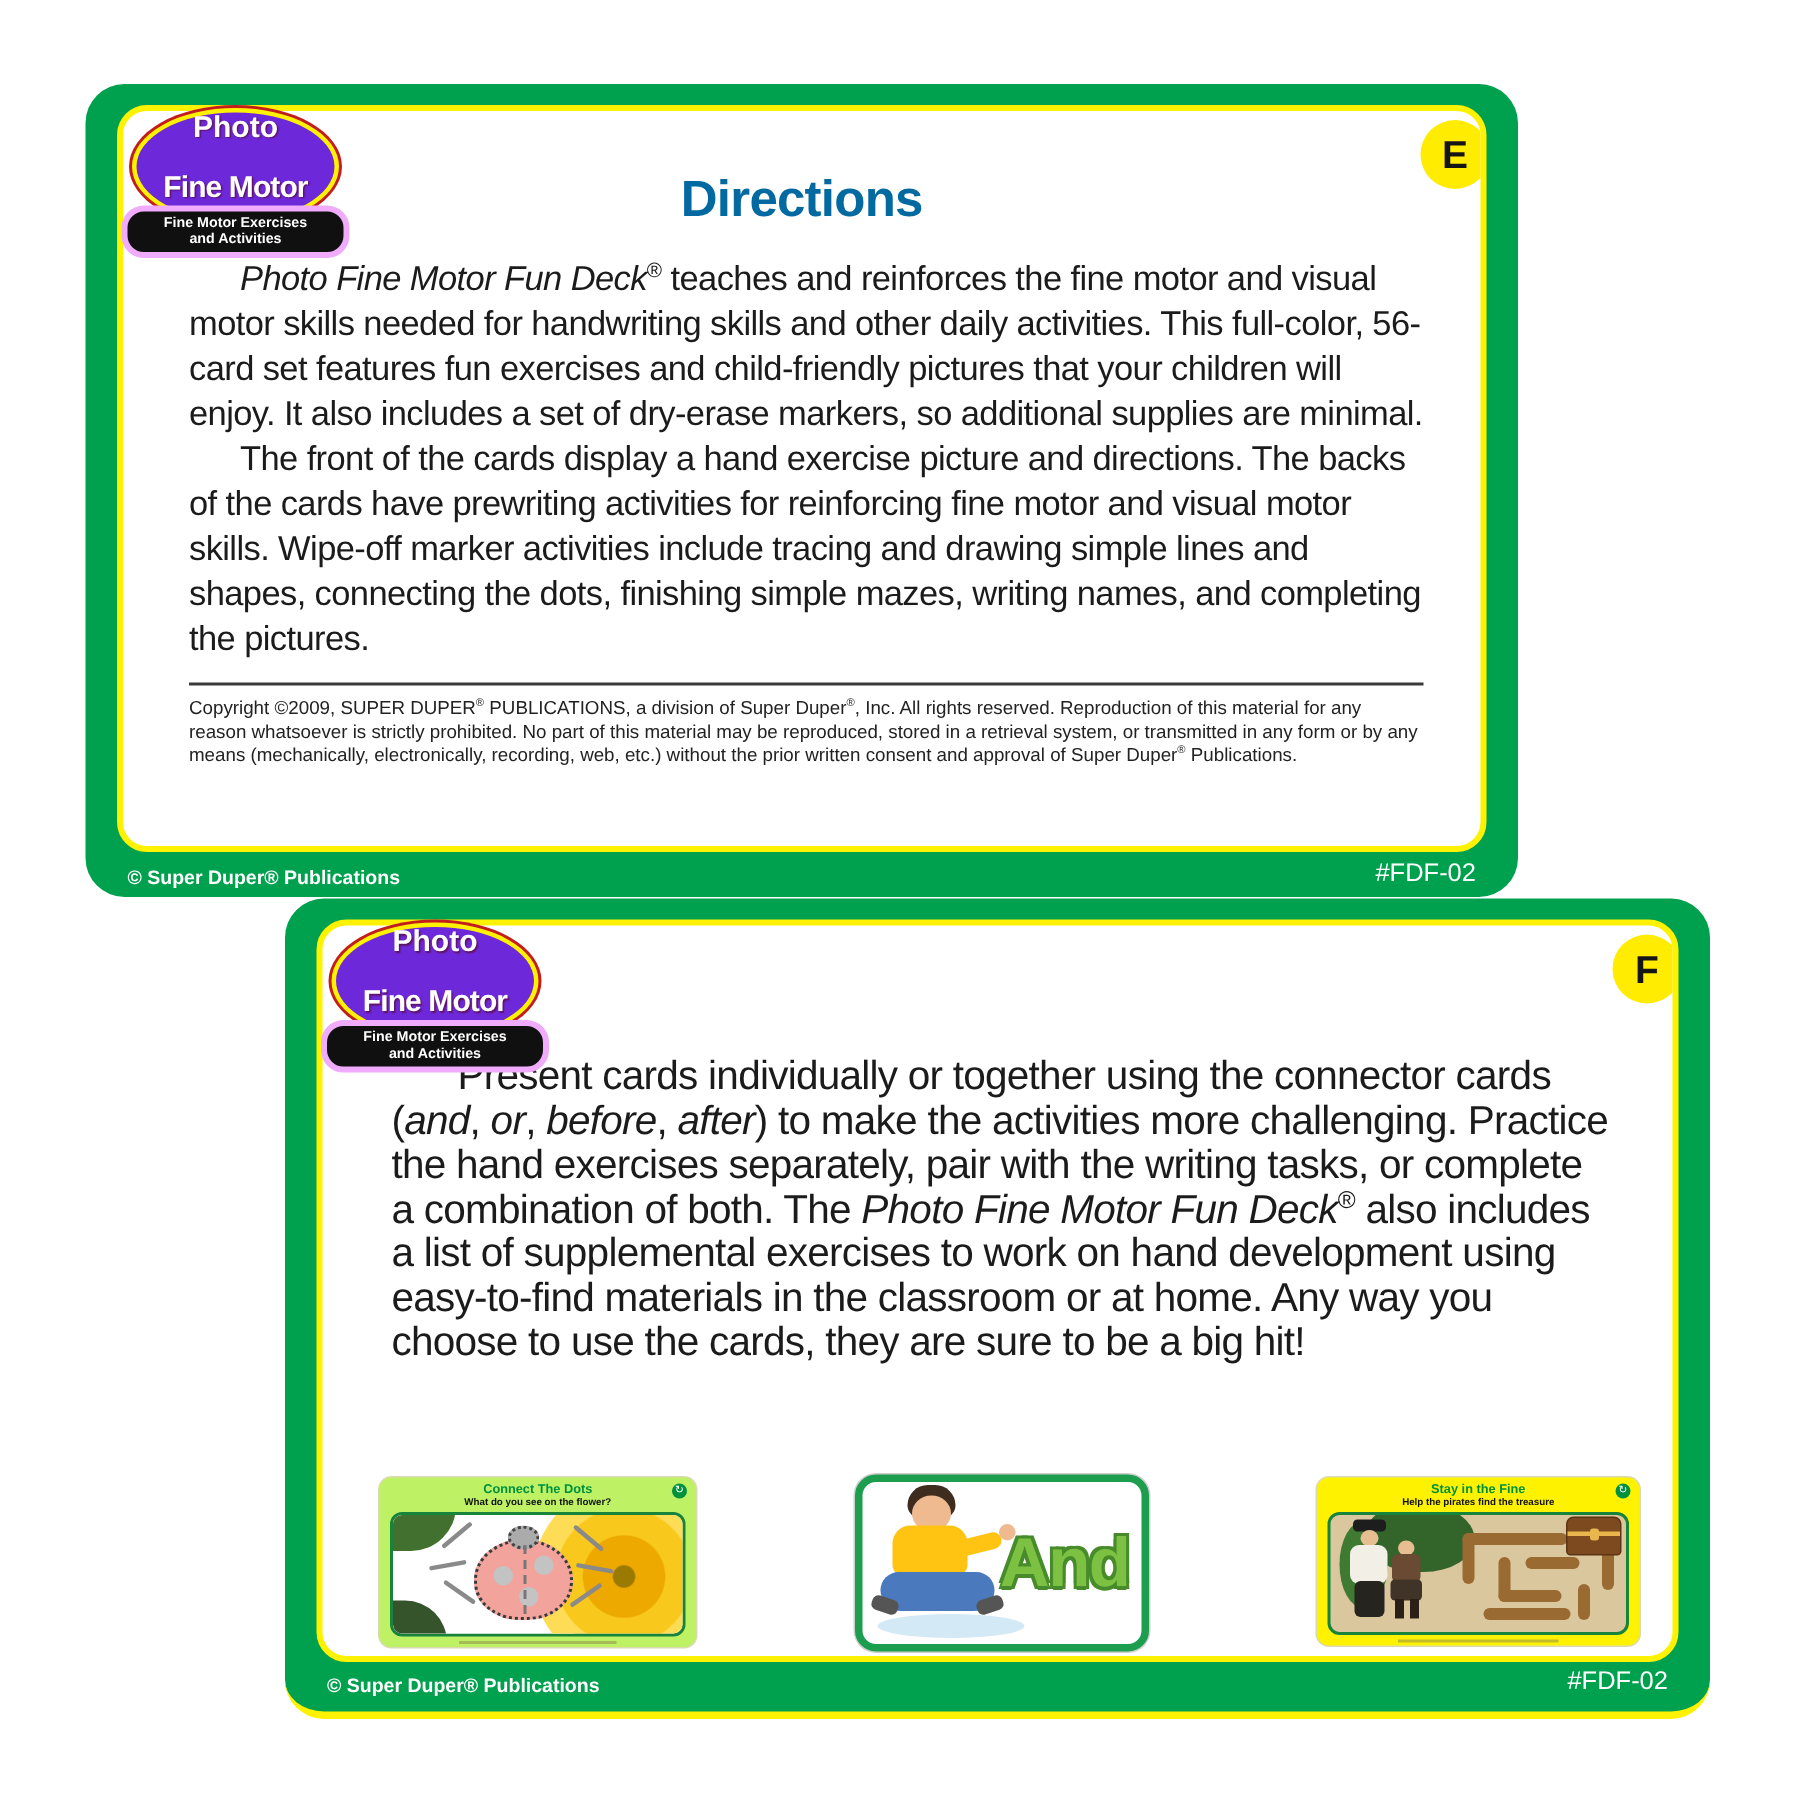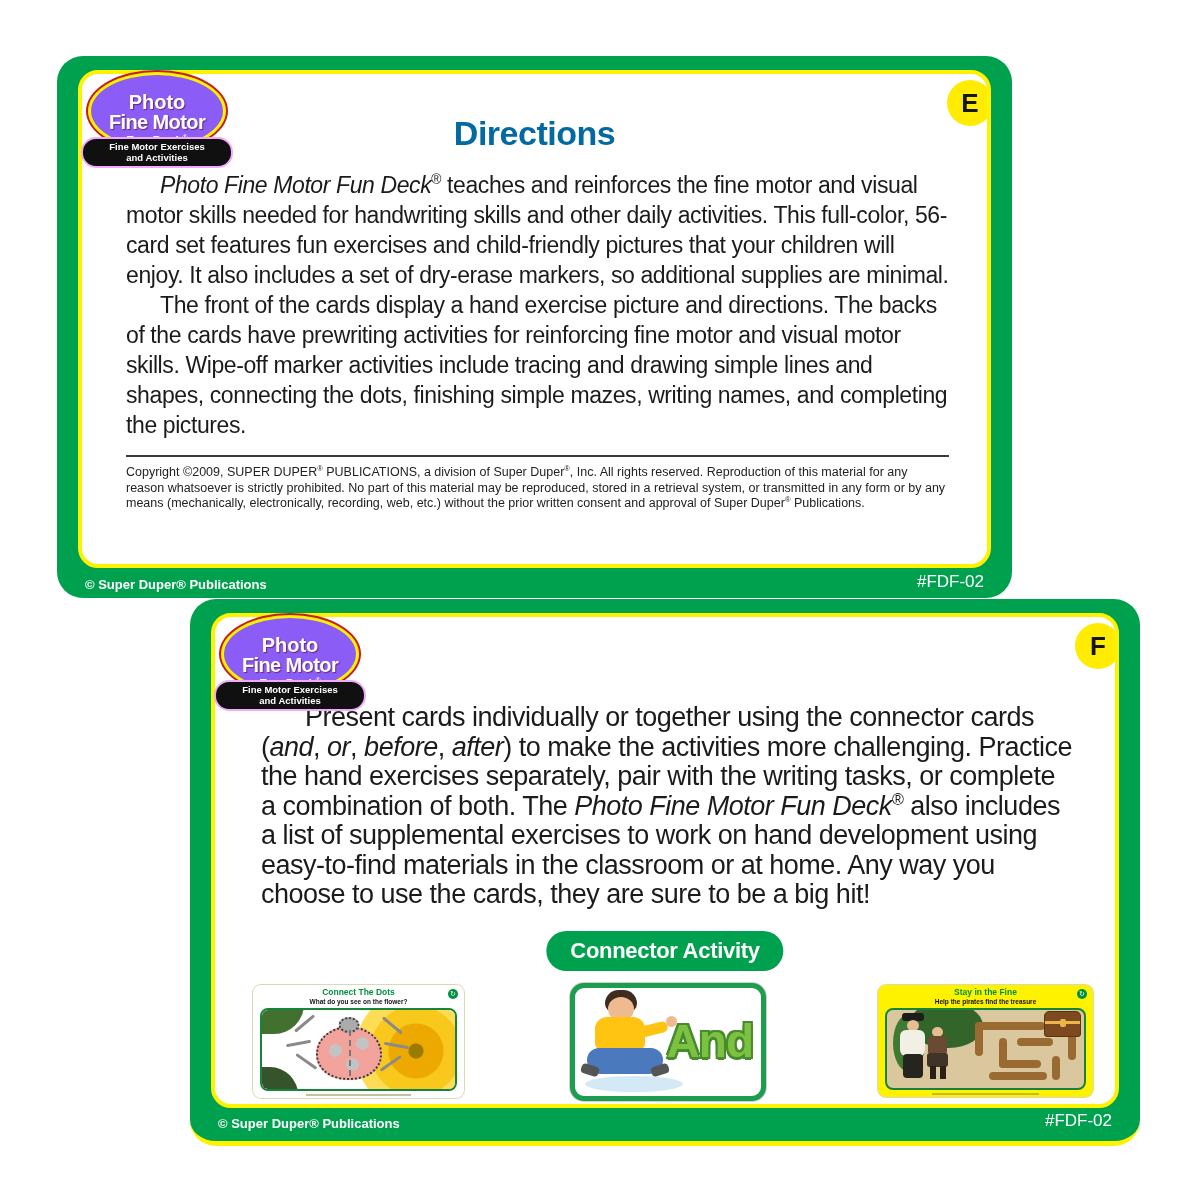--- a/index.html
+++ b/index.html
@@ -8,30 +8,30 @@
 
   .card { position:absolute; background:#00A14E; border-radius:26px; }
   #card1 { left:57px; top:56px; width:955px; height:542px; }
   #card2 { left:190px; top:599px; width:950px; height:547px; border-bottom:5px solid #FFF200; }
 
   .inner { position:absolute; left:21px; right:21px; top:14px; bottom:30px; background:#ffffff;
            border:4px solid #FFF200; border-radius:20px; overflow:hidden; }
   #card2 .inner { bottom:33px; }
 
   .logo { position:absolute; left:24px; top:16px; width:152px; z-index:6; text-align:center; }
-  .logo-oval { width:138px; height:78px; margin:0 auto; background:#8b5cf6; border:3px solid #FFF200;
+  .logo-oval { width:138px; height:78px; margin:0 auto; background:#6d28d9; border:3px solid #FFF200;
                border-radius:50%; box-shadow:0 0 0 2px #C21E1E; color:#fff; font-weight:bold;
-               display:flex; flex-direction:column; justify-content:flex-end; line-height:1;
+               display:flex; flex-direction:column; justify-content:flex-start; line-height:1;
                text-shadow:1px 1px 1px rgba(80,0,0,.55); position:relative; z-index:1;}
   .logo-l1 { font-size:20px; }
-  .logo-l2 { font-size:20px; letter-spacing:-0.6px; }
+  .logo-l2 { font-size:20px; letter-spacing:-0.6px;margin-top:20px; }
   .logo-l3 { font-size:12.5px; margin-top:3px; }
   .logo-l3 sup { font-size:7px; }
   .logo-badge { position:relative; z-index:2; margin:-13px auto 0; width:152px; background:#101010;
-                border:2px solid #f0abfc; border-radius:15px; color:#fff; font-weight:bold;
+                border:4px solid #f0abfc; border-radius:15px; color:#fff; font-weight:bold;
                 font-size:9.5px; line-height:10.5px; padding:3px 2px; }
 
   .title { position:absolute; top:40px; left:0; right:0; text-align:center; font-weight:bold;
            color:#0369a1; font-size:34px; letter-spacing:-0.5px; }
   .title .cont { font-size:25px; }
 
   .letter-badge { position:absolute; top:6px; right:-6px; width:46px; height:46px; border-radius:50%;
                   background:#FFEC00; color:#151515; font-size:26px; font-weight:bold;
                   display:flex; align-items:center; justify-content:center; }
 
@@ -49,21 +49,21 @@
   .pill { position:absolute; top:314px; left:50%; transform:translateX(-50%); background:#00A14E;
           color:#fff; font-weight:bold; font-size:22px; padding:7px 24px; border-radius:24px;
           white-space:nowrap; letter-spacing:-0.3px; }
 
   .footer-left  { position:absolute; left:28px;  bottom:6px; color:#fff; font-weight:bold; font-size:13px; }
   .footer-right { position:absolute; right:28px; bottom:6px; color:#fff; font-weight:normal; font-size:17px; }
   #card2 .footer-left, #card2 .footer-right { bottom:10px; }
 
   
   .mini { position:absolute; border-radius:8px; z-index:5; }
-  #miniA { left:63px;  top:386px; width:211px; height:113px; background:#ffffff; box-shadow:0 0 0 1px #DADAB0; }
+  #miniA { left:63px;  top:386px; width:211px; height:113px; background:#bef264; box-shadow:0 0 0 1px #DADAB0; }
   #miniC { left:688px; top:386px; width:215px; height:112px; background:#FFF200; box-shadow:0 0 0 1px #DADAB0; }
   #miniB { left:380px; top:384px; width:196px; height:118px; background:#fff; border:5px solid #1D9E4F;
            border-radius:14px; box-shadow:0 0 0 1px #cfcfcf; }
 
   .mini-head { padding-top:3px; text-align:center; }
   .mini-title { color:#00913F; font-weight:bold; font-size:8.5px; line-height:9.5px; }
   .mini-sub { color:#111; font-weight:bold; font-size:6.5px; line-height:8px; }
   .flip-icon { position:absolute; top:4px; right:6px; width:10px; height:10px; background:#00913F;
                border-radius:50%; color:#fff; font-size:7px; line-height:10px; text-align:center; }
   .photo { position:absolute; left:7px; right:7px; top:23px; bottom:7px; border:2px solid #17833B;
@@ -158,21 +158,20 @@
   <div class="footer-left">© Super Duper® Publications</div>
   <div class="footer-right">#FDF-02</div>
 </div>
 
 <div class="card" id="card2">
   <div class="inner">
     <div class="letter-badge">F</div>
     <div class="body2">
       <p><span>Present cards individually or together using the connector cards (</span><i>and</i><span>, </span><i>or</i><span>, </span><i>before</i><span>, </span><i>after</i><span>) to make the activities more challenging. Practice the hand exercises separately, pair with the writing tasks, or complete a combination of both. The </span><i>Photo Fine Motor Fun Deck</i><sup>®</sup><span> also includes a list of supplemental exercises to work on hand development using easy-to-find materials in the classroom or at home. Any way you choose to use the cards, they are sure to be a big hit!</span></p>
     </div>
-    <div class="pill">Connector Activity</div>
   </div>
 
   <div class="mini" id="miniA">
     <div class="mini-head">
       <div class="mini-title">Connect The Dots</div>
       <div class="mini-sub">What do you see on the flower?</div>
     </div>
     <div class="flip-icon">↻</div>
     <div class="photo">
       <div class="a-petals"></div>

